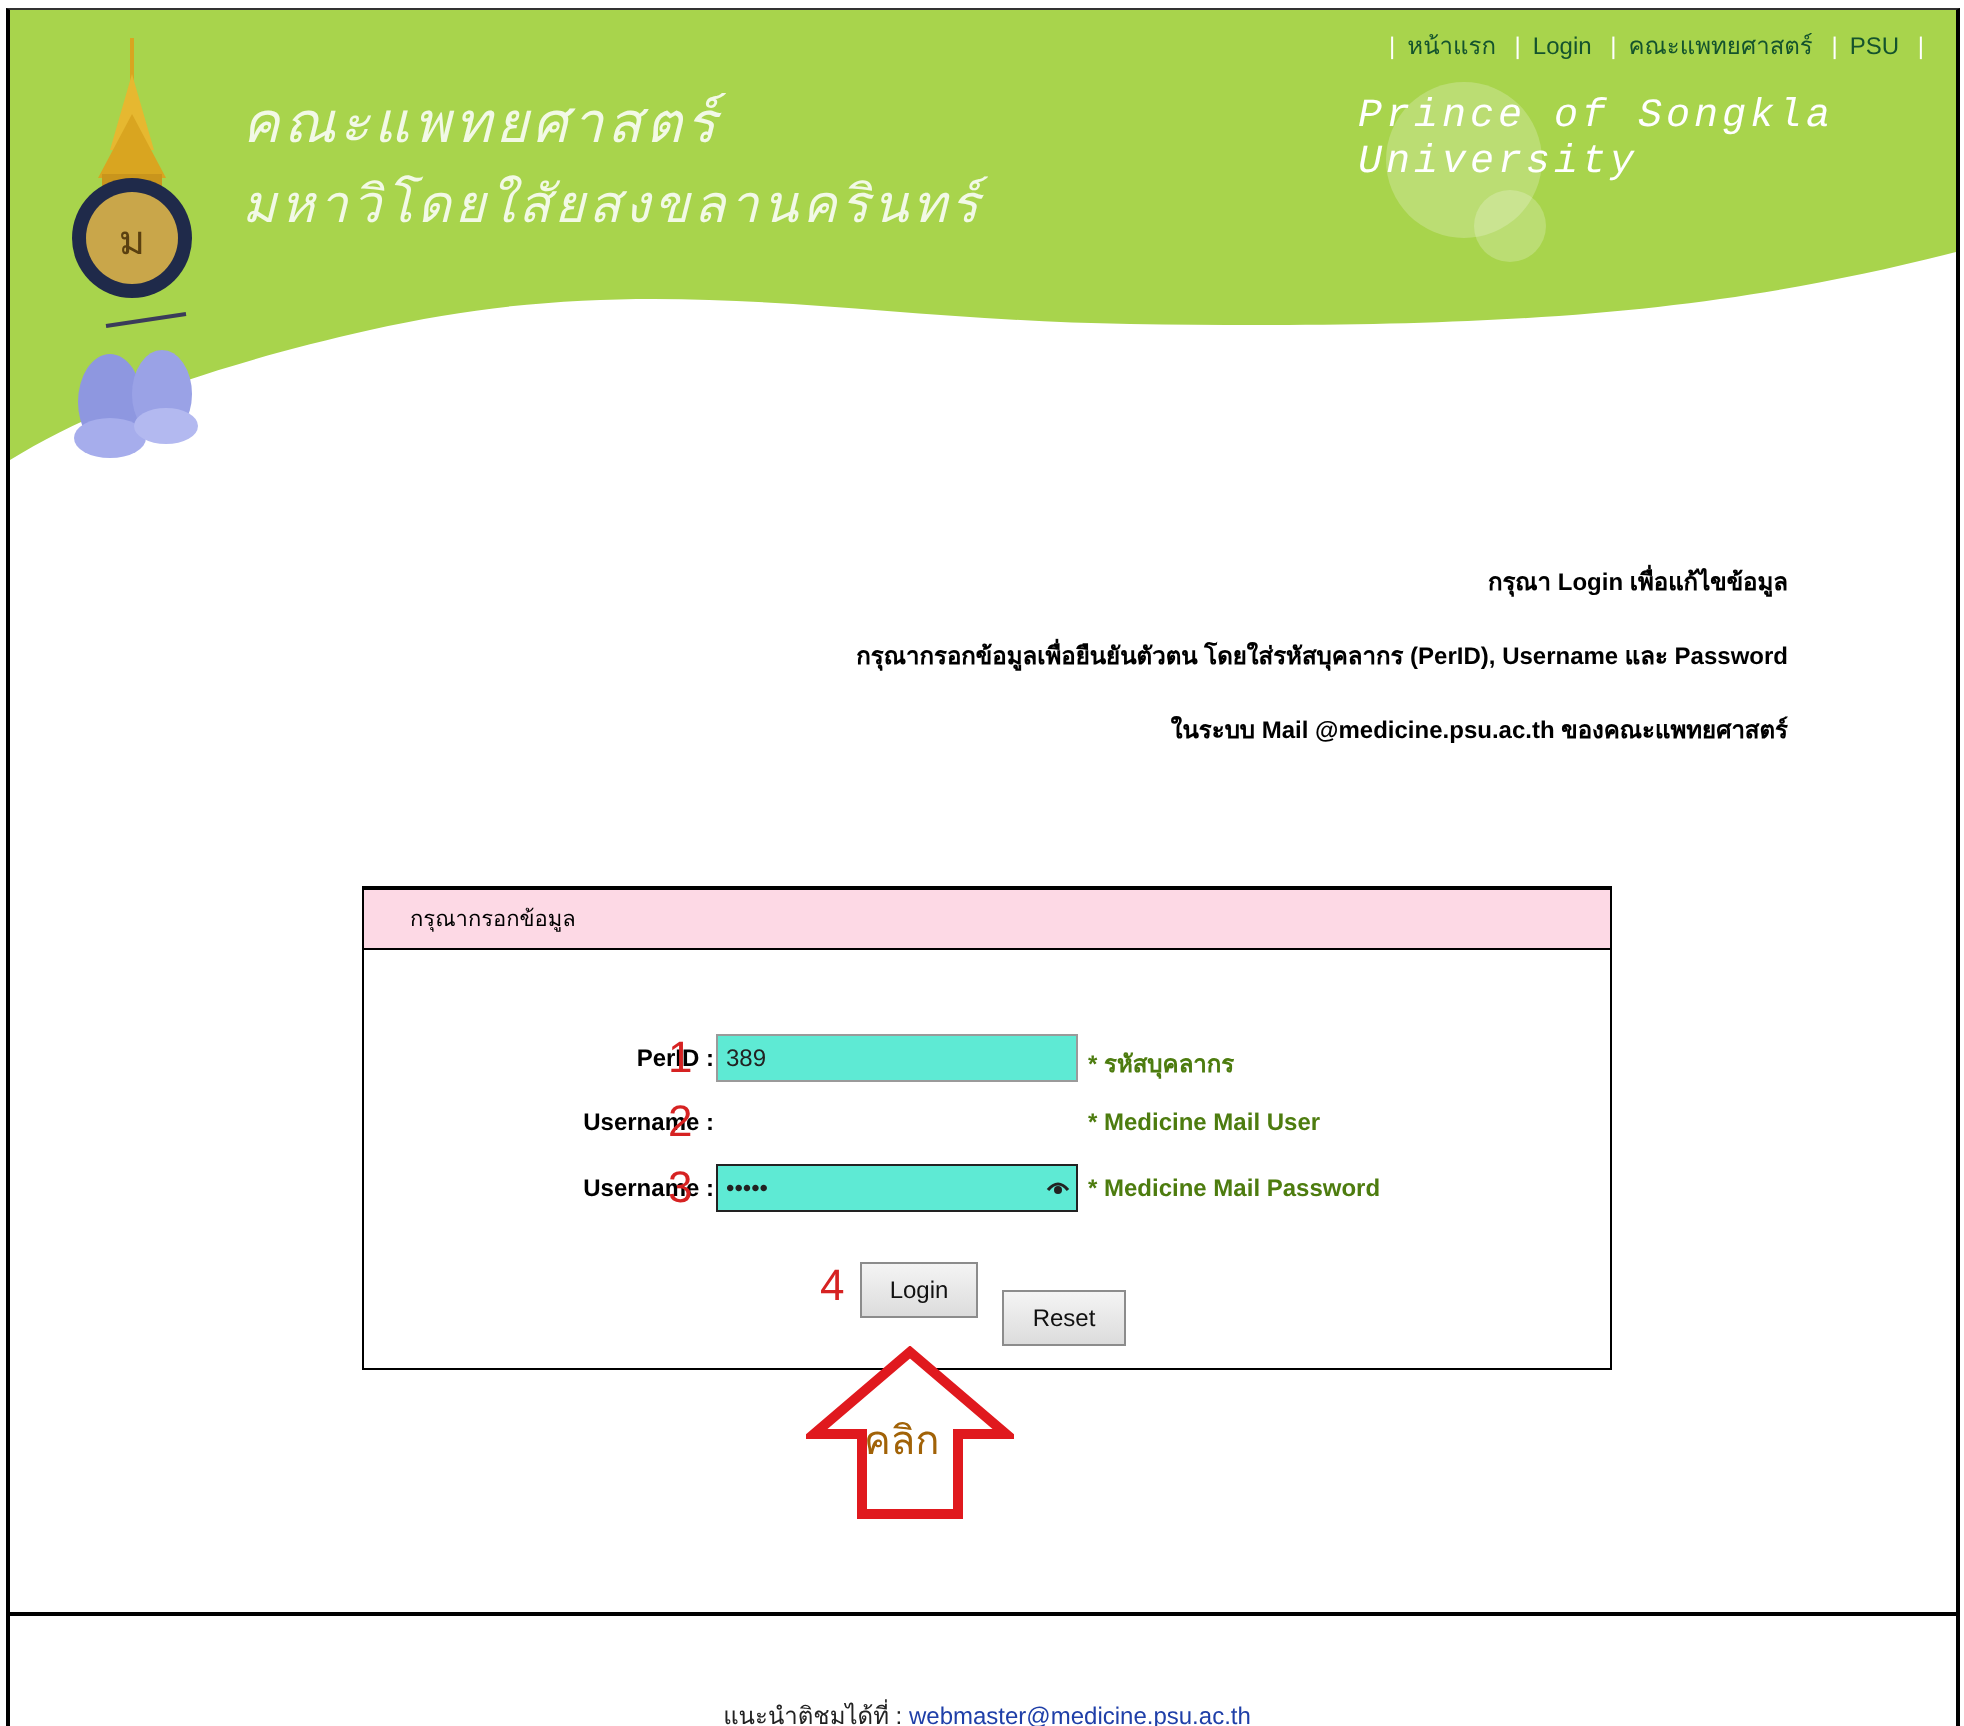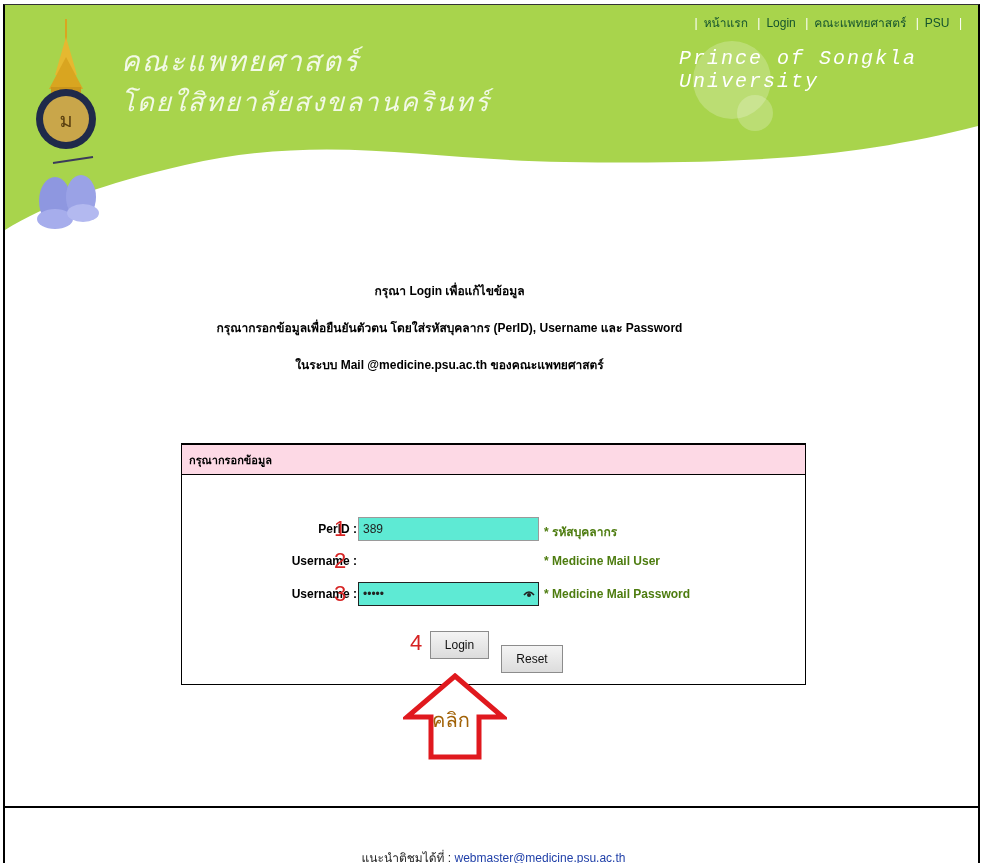--- a/index.html
+++ b/index.html
@@ -27,31 +27,31 @@
   .thai-title-1 { left: 116px; top: 34px; font-size: 28px; }
   .thai-title-2 { left: 116px; top: 76px; font-size: 26px; }
   .psu-script {
     position: absolute; left: 650px; top: 42px; font-size: 20px; color: #fff;
     font-family: Liberation Mono, monospace; font-style: italic; letter-spacing: 2px; margin-left: 24px;
   }
   .bubble1 { position: absolute; left: 688px; top: 36px; width: 78px; height: 78px; border-radius: 50%; background: rgba(255,255,255,0.22); }
   .bubble2 { position: absolute; left: 732px; top: 90px; width: 36px; height: 36px; border-radius: 50%; background: rgba(255,255,255,0.22); }
 
   
-  .intro { position: absolute; left: 0; top: 278px; width: 889px; text-align: center; font-size: 12px; font-weight: bold; }
+  .intro { position: absolute; left: 0; top: 278px; width: 889px; text-align: right; font-size: 12px; font-weight: bold; }
   .intro p { height: 37px; line-height: 16px; }
 
   
   .panel {
     position: absolute; left: 176px; top: 438px; width: 625px; height: 242px;
     border: 1px solid #000; border-top: 2px solid #000; background: #fff;
   }
   .panel-header {
     height: 30px; background: #fdd9e5; border-bottom: 1px solid #000;
-    font-size: 11px; font-weight: bold; line-height: 30px; padding-left: 7px;
+    font-size: 11px; font-weight: normal; line-height: 30px; padding-left: 23px;
   }
   .form-row { position: absolute; left: 0; width: 625px; height: 28px; }
   .form-row .label {
     position: absolute; right: 450px; top: 6px; font-size: 12px; font-weight: bold; white-space: nowrap;
   }
   .form-row .step {
     position: absolute; left: 152px; top: 0; font-size: 22px; color: #d62222; line-height: 26px;
   }
   .form-row input {
     position: absolute; left: 176px; top: 1px; width: 181px; height: 24px;
@@ -101,21 +101,21 @@
 
     <svg style="position:absolute;left:28px;top:148px" width="74" height="80" viewBox="0 0 74 80">
       <line x1="20" y1="10" x2="60" y2="4" stroke="#3b3b5a" stroke-width="2"></line>
       <ellipse cx="22" cy="48" rx="16" ry="24" fill="#8e97e0"></ellipse>
       <ellipse cx="48" cy="44" rx="15" ry="22" fill="#9aa2e6"></ellipse>
       <ellipse cx="22" cy="66" rx="18" ry="10" fill="#a6adec"></ellipse>
       <ellipse cx="50" cy="60" rx="16" ry="9" fill="#b3b9f0"></ellipse>
     </svg>
 
     <div class="thai-title-1">คณะแพทยศาสตร์</div>
-    <div class="thai-title-2">โดยใสิทยาลัยสงขลานครินทร์</div>
+    <div class="thai-title-2">มหาวิโดยใสัยสงขลานครินทร์</div>
     <div class="psu-script">Prince of Songkla University</div>
 
     <div class="top-links">
       <span class="sep">|</span><a href="#">หน้าแรก</a>
       <span class="sep">|</span><a href="#">Login</a>
       <span class="sep">|</span><a href="#">คณะแพทยศาสตร์</a>
       <span class="sep">|</span><a href="#">PSU</a>
       <span class="sep">|</span>
     </div>
   </div>

